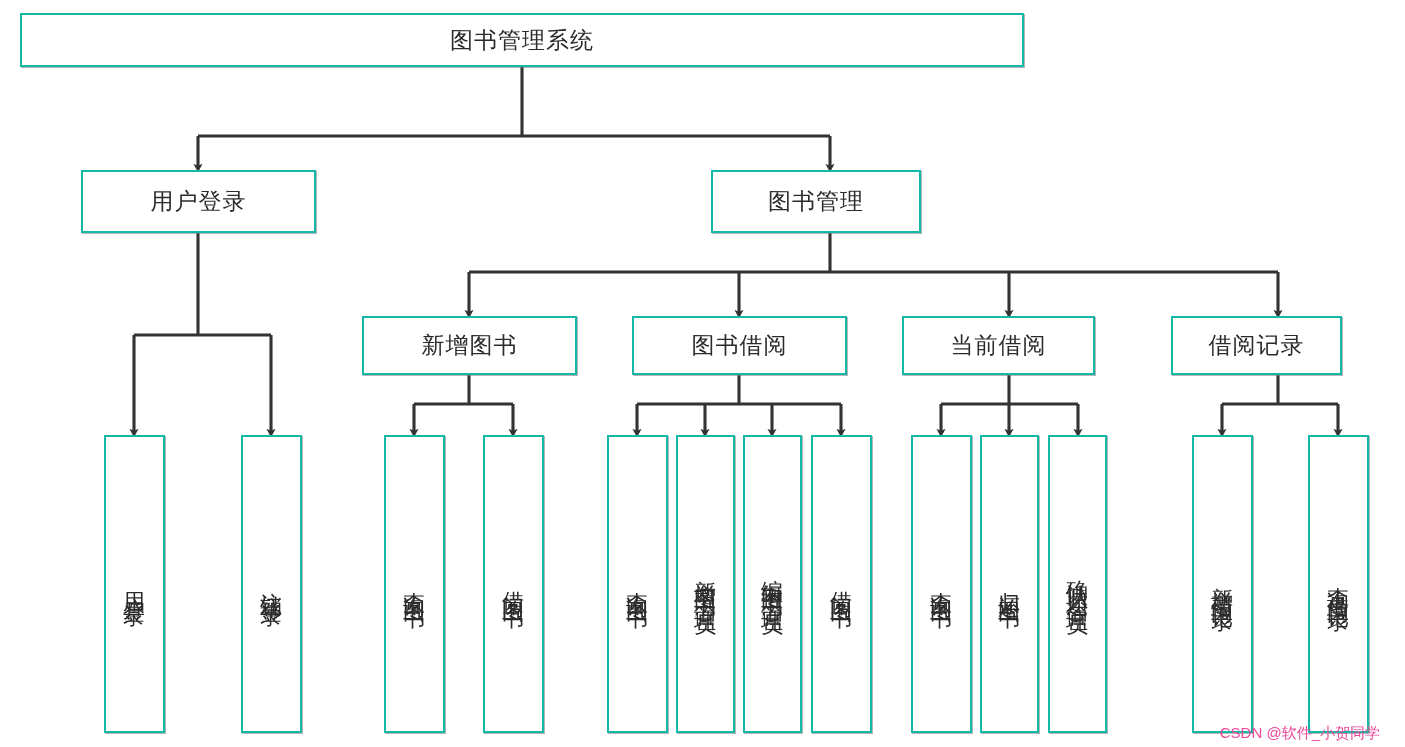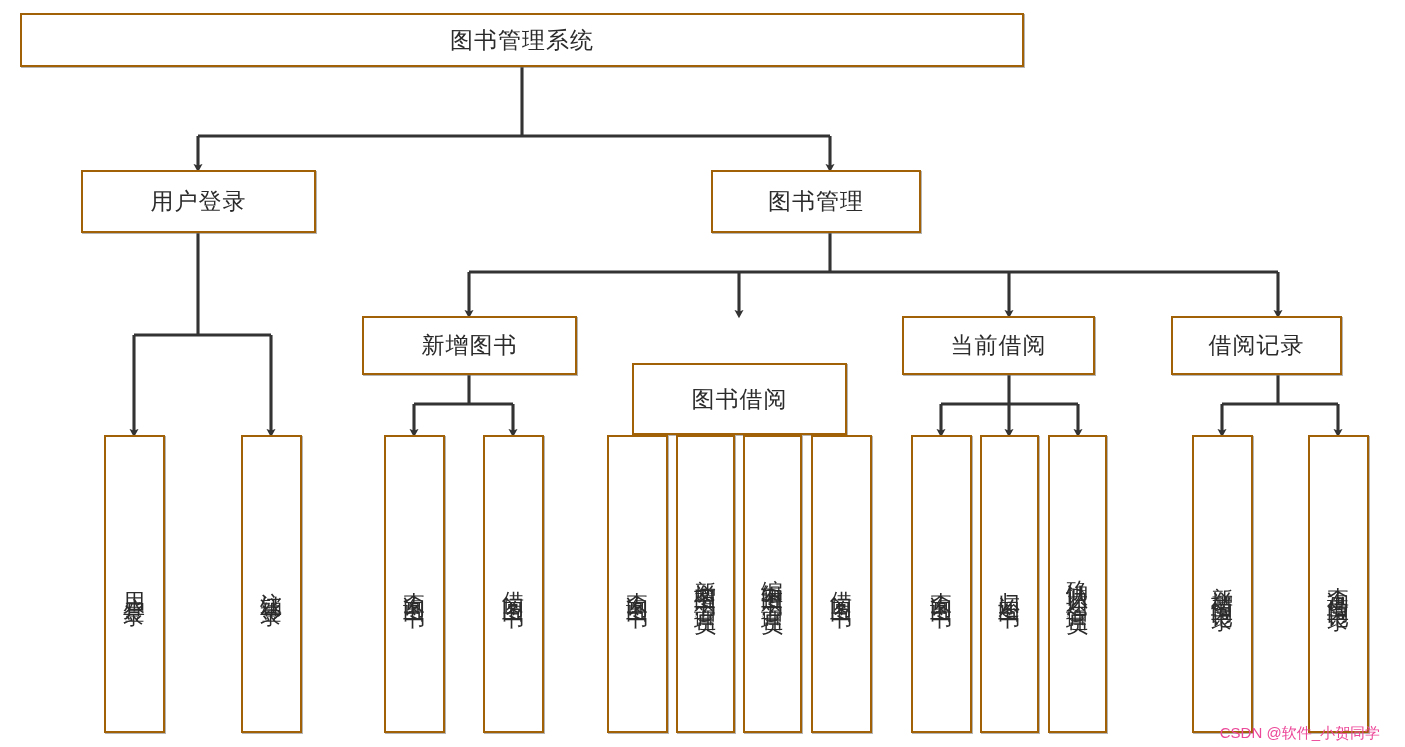--- a/index.html
+++ b/index.html
@@ -23,21 +23,21 @@
     left: 0;
     top: 0;
     width: 1405px;
     height: 747px;
     pointer-events: none;
   }
   .node {
     position: absolute;
     box-sizing: border-box;
     background: #ffffff;
-    border: 2px solid #a16207;
+    border: 2px solid #14b8a6;
     box-shadow: 1px 1px 0 0 rgba(120,120,120,0.55);
     display: flex;
     align-items: center;
     justify-content: center;
     color: #2b2b2b;
   }
   .node.horizontal {
     writing-mode: horizontal-tb;
     font-size: 23px;
     letter-spacing: 1px;
@@ -135,21 +135,21 @@
   </div>
 
   <div class="node horizontal" style="left:711px; top:170px; width:210px; height:63px;">
     <span class="node-label">图书管理</span>
   </div>
 
   <div class="node horizontal" style="left:362px; top:316px; width:215px; height:59px;">
     <span class="node-label">新增图书</span>
   </div>
 
-  <div class="node horizontal" style="left:632px; top:316px; width:215px; height:72px;margin-top:47px;">
+  <div class="node horizontal" style="left:632px; top:316px; width:215px; height:59px;">
     <span class="node-label">图书借阅</span>
   </div>
 
   <div class="node horizontal" style="left:902px; top:316px; width:193px; height:59px;">
     <span class="node-label">当前借阅</span>
   </div>
 
   <div class="node horizontal" style="left:1171px; top:316px; width:171px; height:59px;">
     <span class="node-label">借阅记录</span>
   </div>

